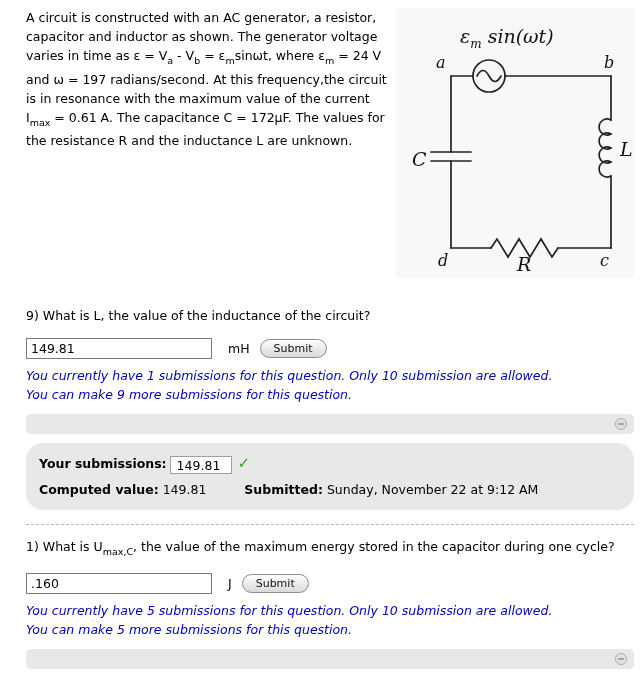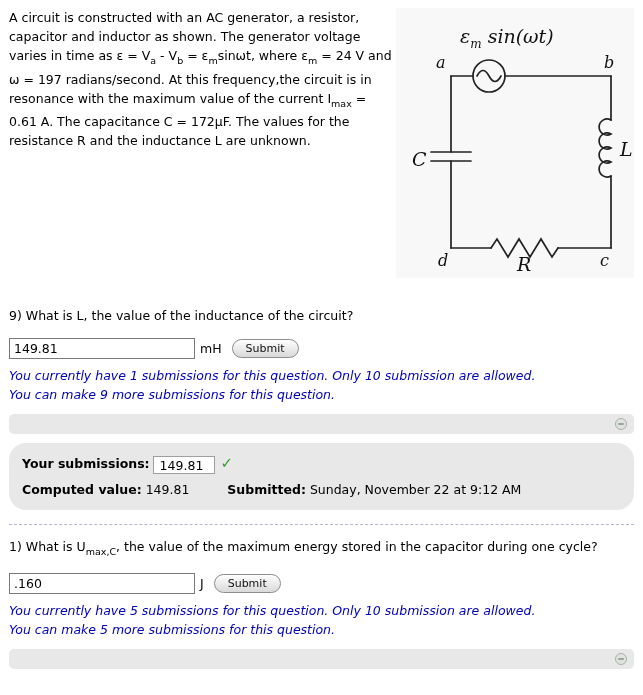--- a/index.html
+++ b/index.html
@@ -3,21 +3,21 @@
 <meta charset="utf-8">
 <style>
   * { box-sizing: border-box; }
   html, body { margin: 0; padding: 0; }
   body {
     width: 643px; height: 695px; overflow: hidden;
     background: #ffffff; color: #000;
     font-family: "DejaVu Sans", "Liberation Sans", sans-serif;
     font-size: 12.5px;
   }
-  .page { padding: 8px 9px 0 9px; }
+  .page { padding: 8px 9px 0 26px; }
 
   .top-section { display: flex; align-items: flex-start; }
   .problem { width: 397px; line-height: 19px; }
   sub { font-size: 9.5px; }
 
   .circuit { position: relative; width: 238px; height: 270px; flex: 0 0 auto; background: #f8f8f8; }
   .emf-label {
     position: absolute; left: 64px; top: 17px;
     font-family: "DejaVu Serif", "Liberation Serif", serif;
     font-style: italic; font-size: 19px; color: #111;
@@ -30,21 +30,21 @@
   }
   .clabel { font-size: 19px; }
   .nlabel { font-size: 16px; }
 
   .question { margin-top: 28px; line-height: 19px; }
   .answer-row { margin-top: 12px; display: flex; align-items: center; height: 22px; }
   .answer-input {
     width: 186px; height: 21px; border: 1px solid #7a7a7a; padding: 1px 4px;
     font-family: "DejaVu Sans", sans-serif; font-size: 12.5px; background: #fff;
   }
-  .unit { margin-left: 5px; }
+  .unit { margin-left: 16px; }
   .submit-btn {
     margin-left: 10px; font-family: "DejaVu Sans", sans-serif; font-size: 11px;
     padding: 2px 13px; border: 1px solid #8d8d8d; border-radius: 10px;
     background: linear-gradient(#fefefe, #d9d9d9); color: #111; cursor: pointer;
   }
   .notes { margin-top: 7px; }
   .note { color: #0000bd; font-style: italic; line-height: 19px; }
 
   .collapse-bar { margin-top: 10px; height: 20px; background: #e8e8e8; border-radius: 5px; position: relative; }
   .collapse-icon {

